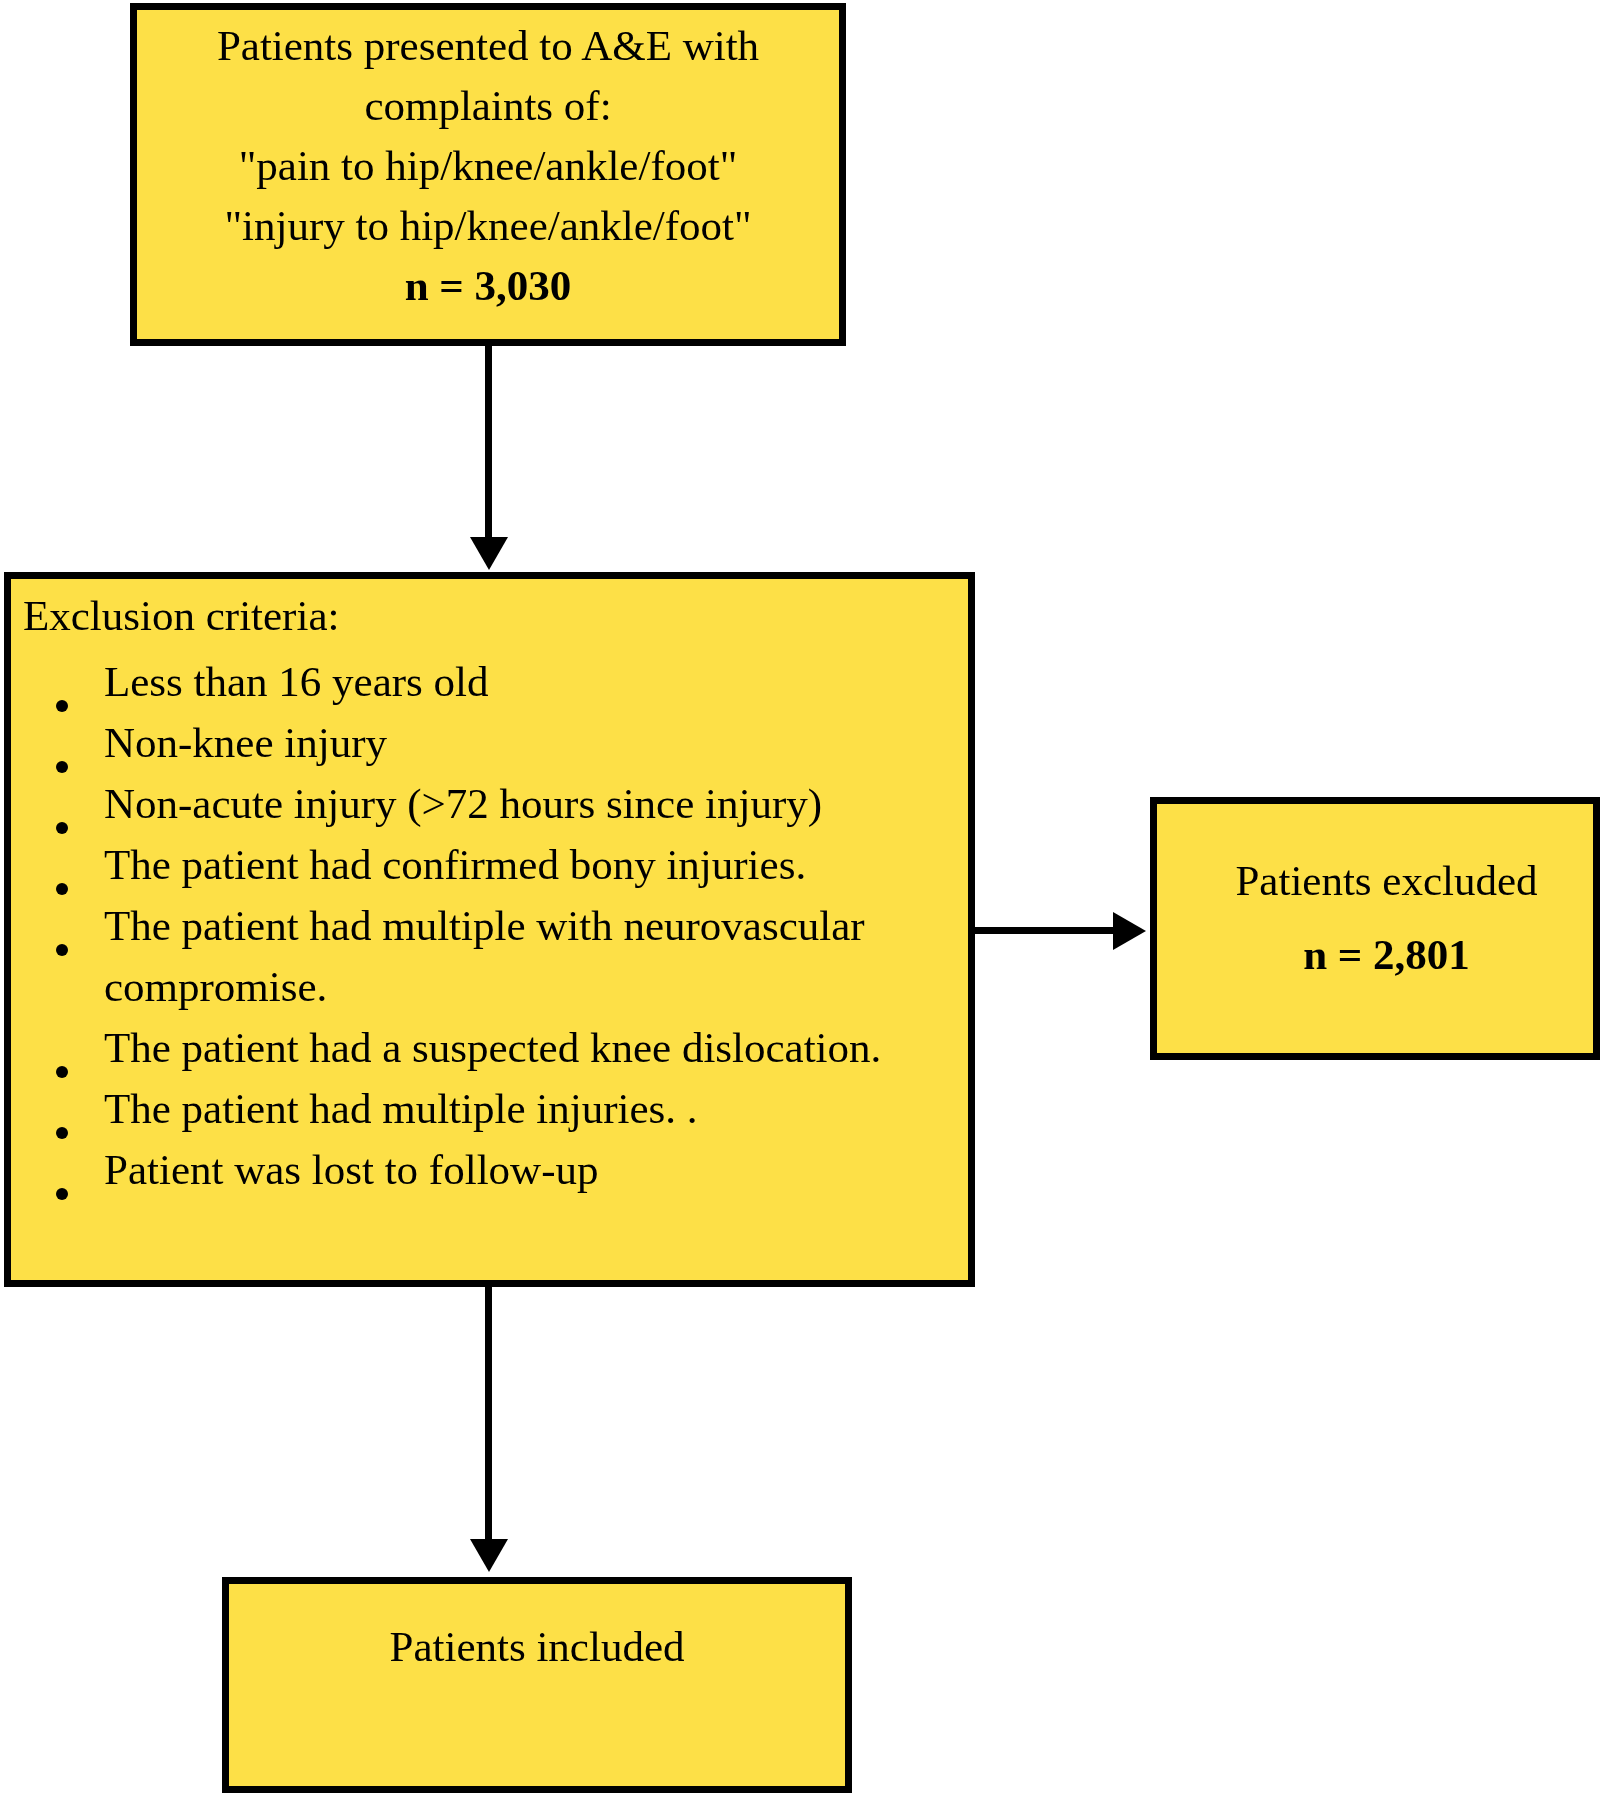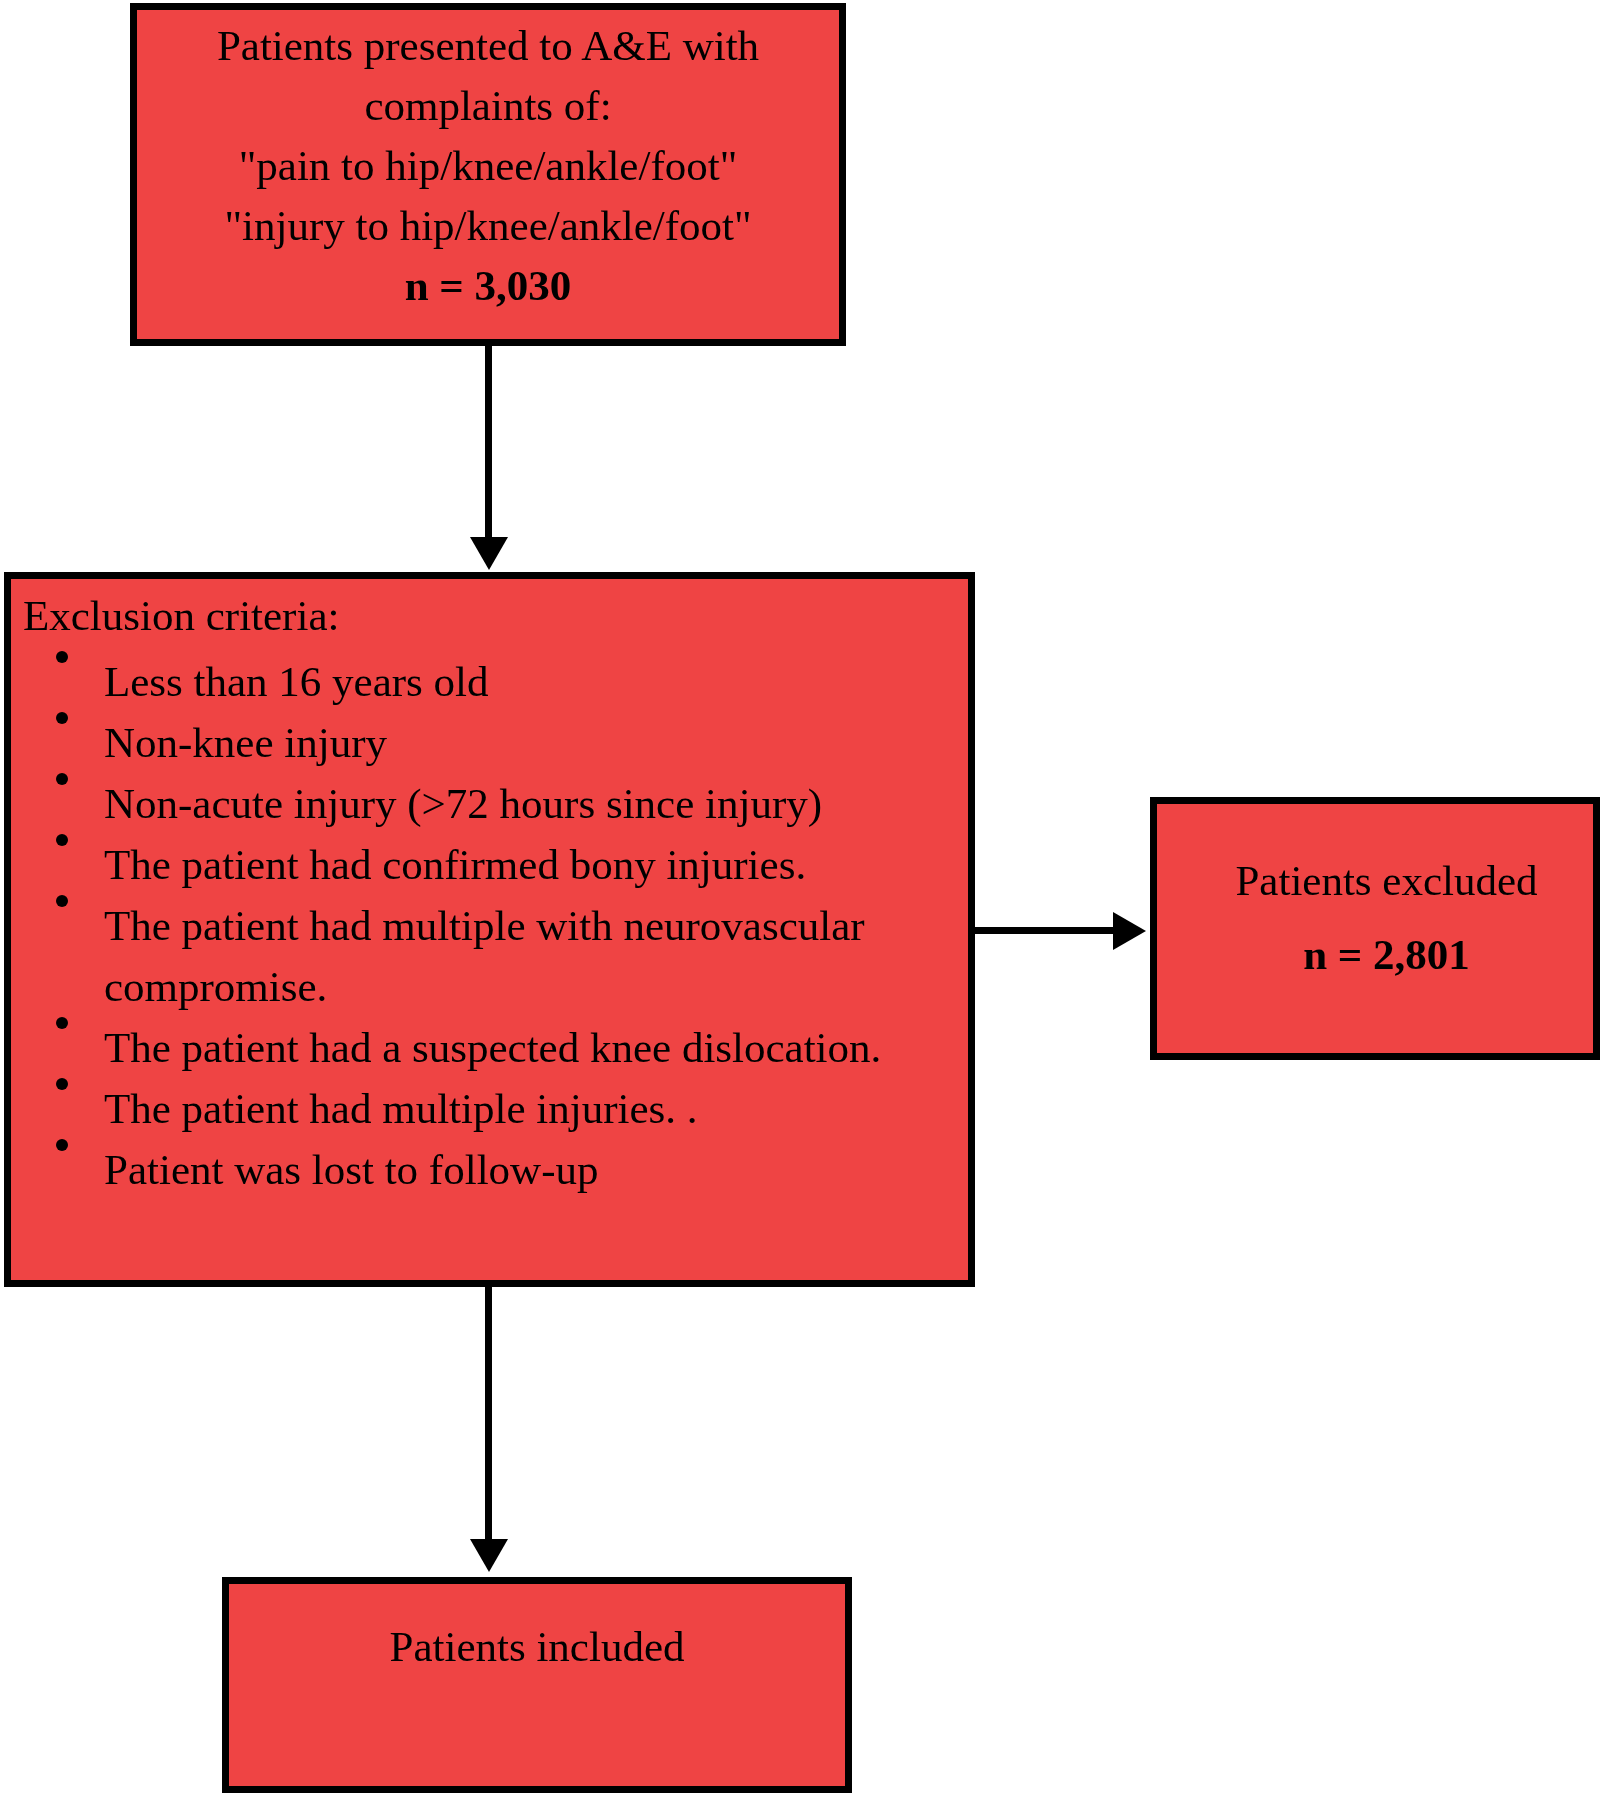--- a/index.html
+++ b/index.html
@@ -8,38 +8,38 @@
     width: 1607px;
     height: 1800px;
     background: #ffffff;
     color: #000000;
     font-family: "Liberation Serif", "DejaVu Serif", serif;
     overflow: hidden;
   }
   .fbox {
     position: absolute;
     border: 7px solid #000000;
-    background: #ef4444;
+    background: #fde047;
     box-sizing: border-box;
   }
   .center-text { text-align: center; }
   .tline { font-size: 43px; line-height: 60px; white-space: pre; }
   .bold { font-weight: bold; }
 
   
   .box-top { left: 130px; top: 3px; width: 716px; height: 343px; padding-top: 6px; }
 
   
   .box-exclusion { left: 4px; top: 572px; width: 971px; height: 715px; }
   .exclusion-heading {
     font-size: 43px; line-height: 61px;
     margin: 6px 0 0 12px; white-space: pre; font-family: Liberation Serif, serif;
   }
   .li-list { margin-top: 5px; }
-  .li-row { display: flex; align-items: flex-start; height: 61px; }
+  .li-row { display: flex; align-items: flex-end; height: 61px; }
   .li-dot {
     flex: 0 0 auto;
     width: 12px; height: 12px; border-radius: 50%;
     background: #000000;
     margin-left: 45px; margin-right: 36px;
   }
   .li-row.no-bullet .li-dot { visibility: hidden; }
   .li-text { font-size: 43px; line-height: 61px; white-space: pre; }
 
   

